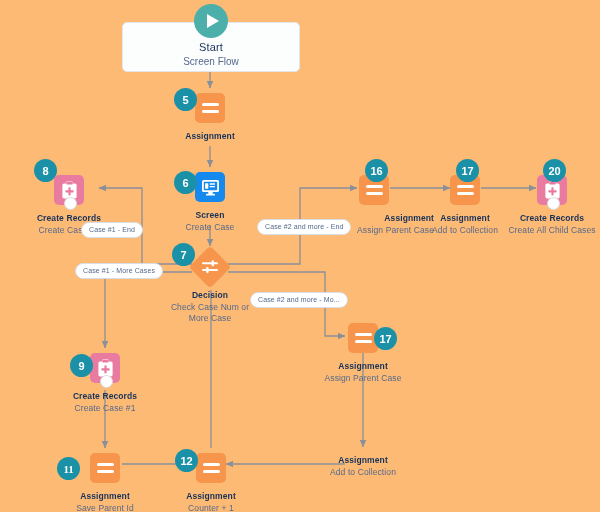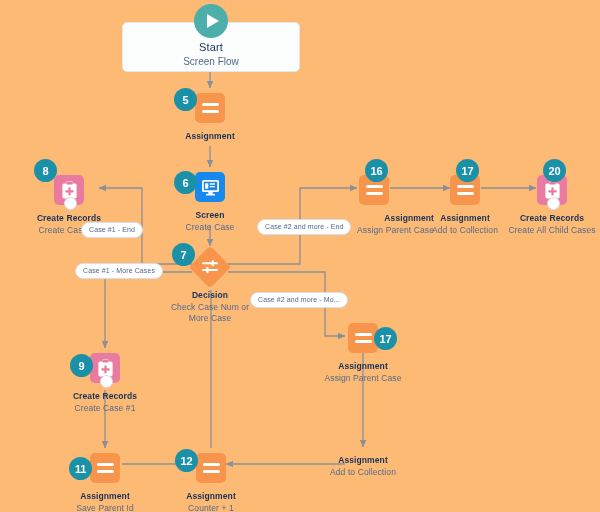--- a/index.html
+++ b/index.html
@@ -337,21 +337,21 @@
         </svg>
         <span class="end-dot"></span>
       </div>
     </div>
     <div class="node-title">Create Records</div>
     <div class="node-sub">Create Case #1</div>
   </div>
 
   <div class="node" style="left:105px; top:450px;">
     <div class="node-icon-row">
-      <div class="badge" style="left:24px; top:7px;">11</div>
+      <div class="badge" style="left:12px; top:7px;font-family:Liberation Serif, serif;">11</div>
       <div class="icon-sq icon-assign">
         <div class="glyph-equals"></div>
       </div>
     </div>
     <div class="node-title">Assignment</div>
     <div class="node-sub">Save Parent Id</div>
   </div>
 
   <div class="node" style="left:211px; top:450px;">
     <div class="node-icon-row">

